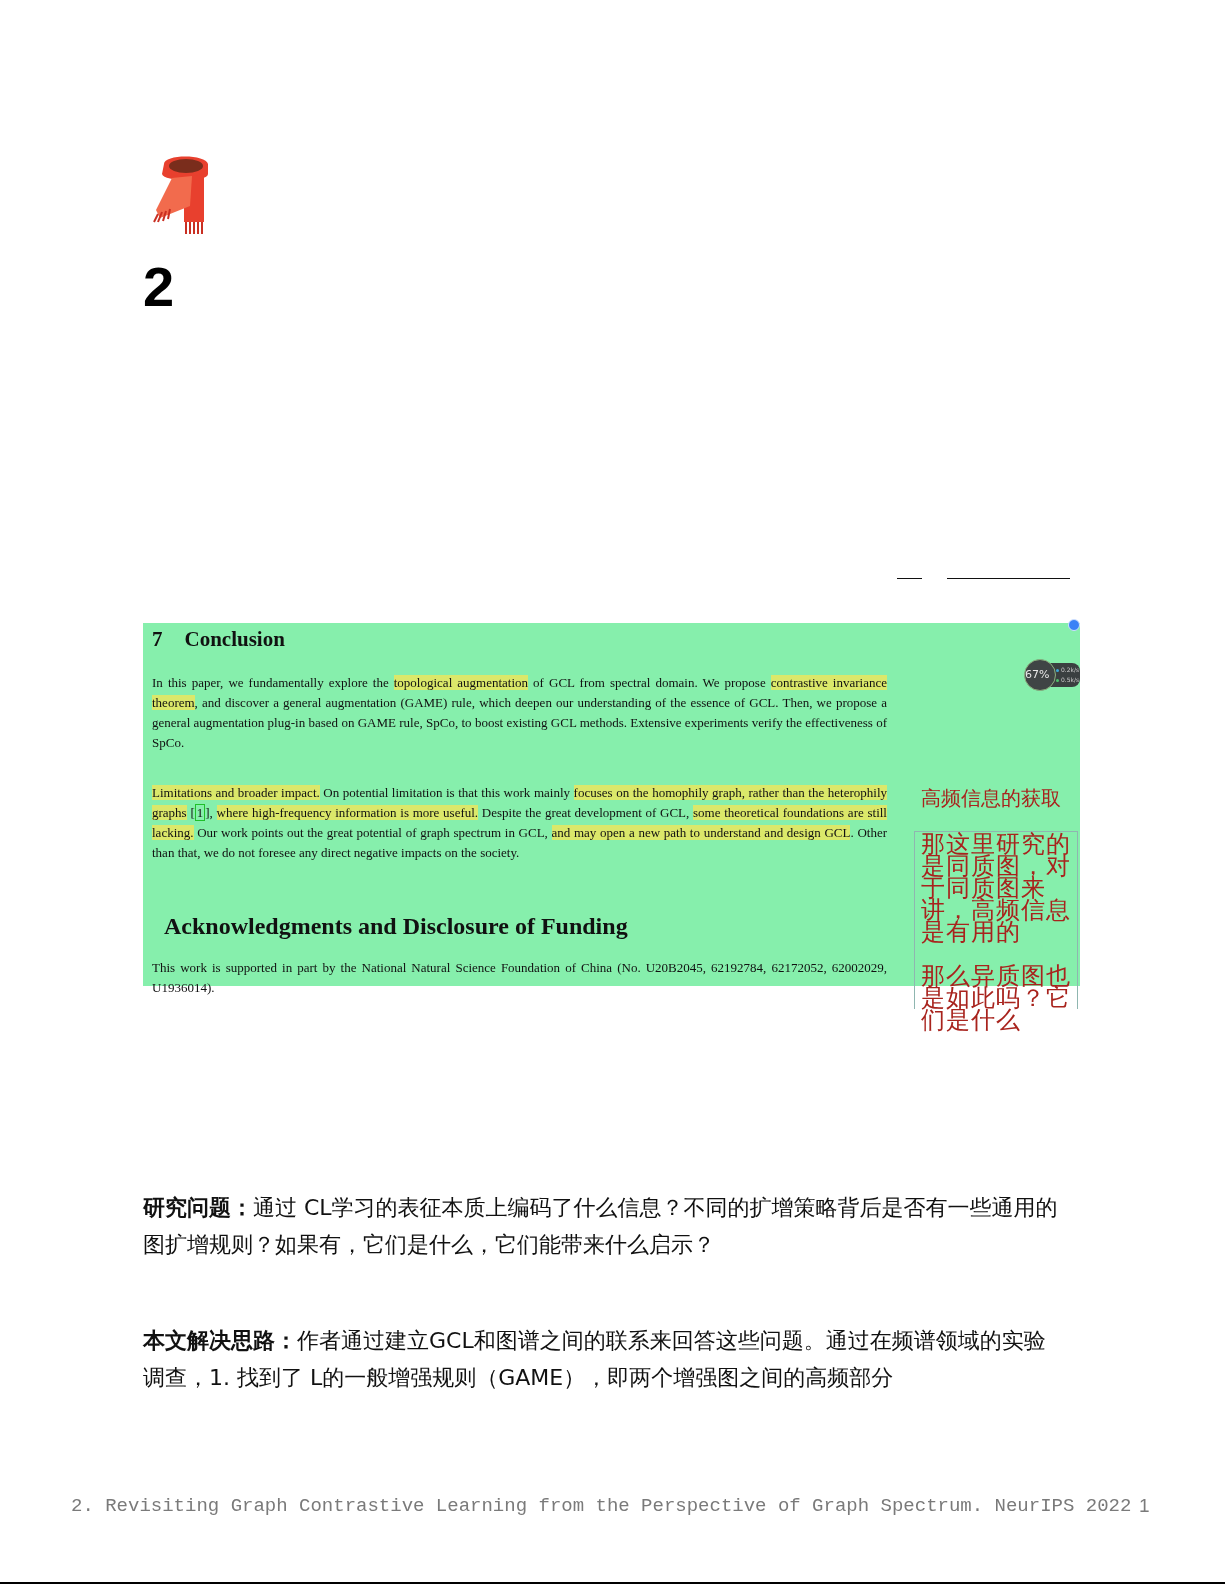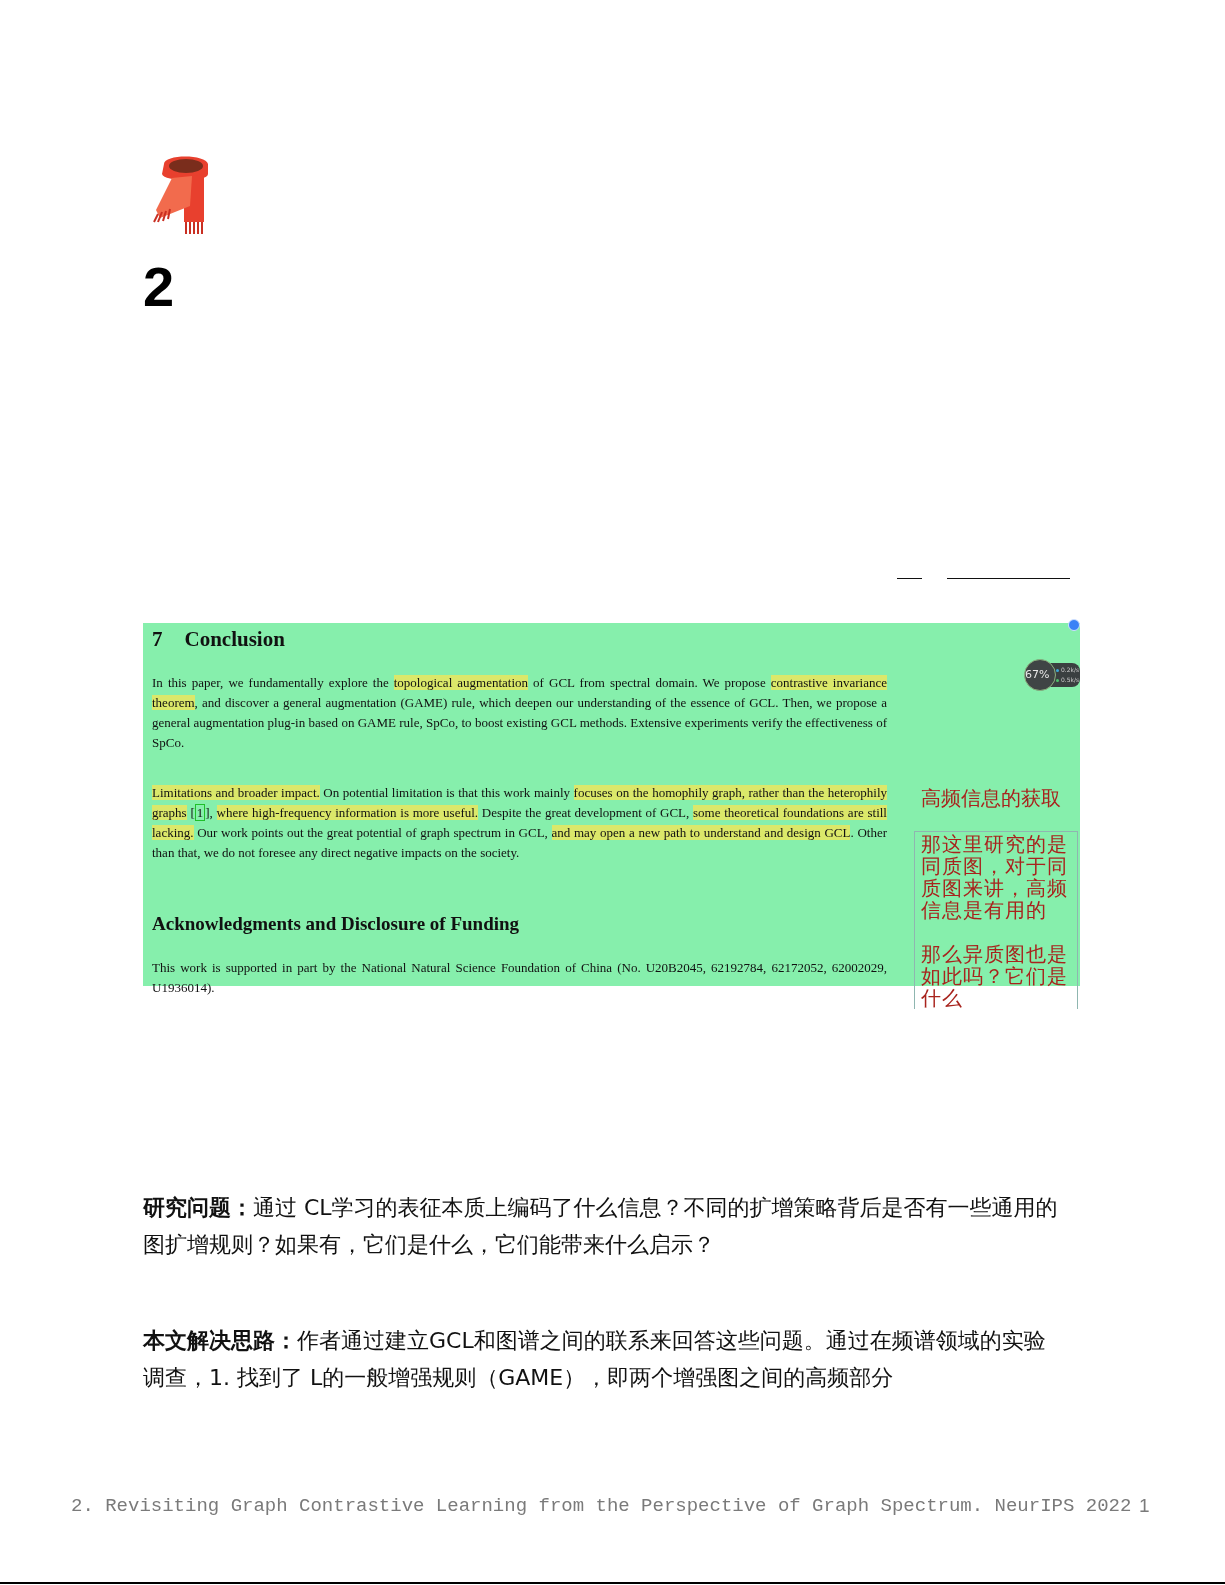--- a/index.html
+++ b/index.html
@@ -26,33 +26,33 @@
   .para {
     position: absolute; left: 0; width: 735px; font-size: 13px; line-height: 20px;
     text-align: justify; text-align-last: left;
   }
   .para.p1 { top: 50px; }
   .para.p2 { top: 160px; }
   .para.p3 { top: 335px; }
   .hl { background: #dbe86a; }
   .b { font-weight: normal; }
   .cite { border: 1px solid #1fbf2a; padding: 0 1px; }
-  .ack-title { position: absolute; top: 290px; left: 0; font-weight: bold; font-size: 19px; white-space: nowrap; }
+  .ack-title { position: absolute; top: 290px; left: 12px; font-weight: bold; font-size: 24px; white-space: nowrap; }
 
   .anno-1 {
     position: absolute; left: 778px; top: 162px; font-size: 20px; color: #a8231d;
     font-family: "DejaVu Serif", serif; white-space: nowrap;
   }
   .anno-box {
     position: absolute; left: 771px; top: 208px; width: 164px; height: 178px;
     border-left: 1px solid #8fb6b0; border-top: 1px solid #8fb6b0; border-right: 1px solid #8fb6b0;
     box-sizing: border-box;
   }
   .anno-text {
-    position: absolute; left: 6px; top: 1px; width: 156px; font-size: 20px; line-height: 22px;
+    position: absolute; left: 6px; top: 1px; width: 156px; font-size: 24px; line-height: 22px;
     color: #a8231d; font-family: "DejaVu Serif", serif; letter-spacing: 1px;
   }
   .anno-text p { margin: 0 0 22px 0; }
 
   .widget { position: absolute; right: 0; top: 36px; width: 56px; height: 32px; }
   .widget .dial {
     position: absolute; left: 0; top: 0; width: 30px; height: 30px; border-radius: 50%;
     background: #3f4445; border: 1.5px solid #8bb07f; color: #e8e8e8; font-family: "DejaVu Sans", sans-serif;
     font-size: 11px; line-height: 30px; text-align: left; z-index: 2;
   }

